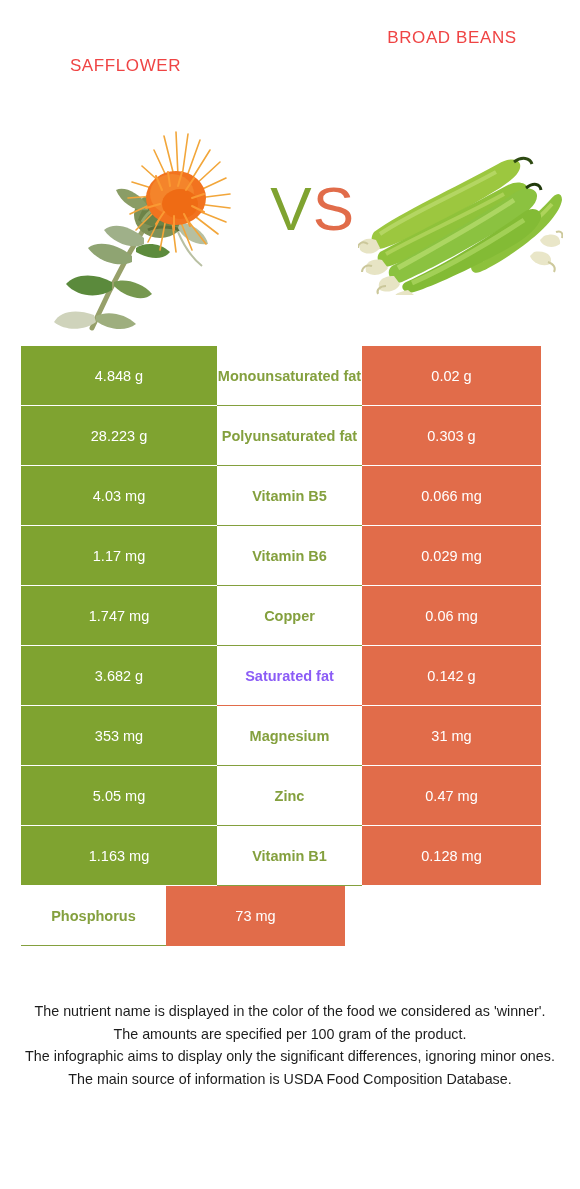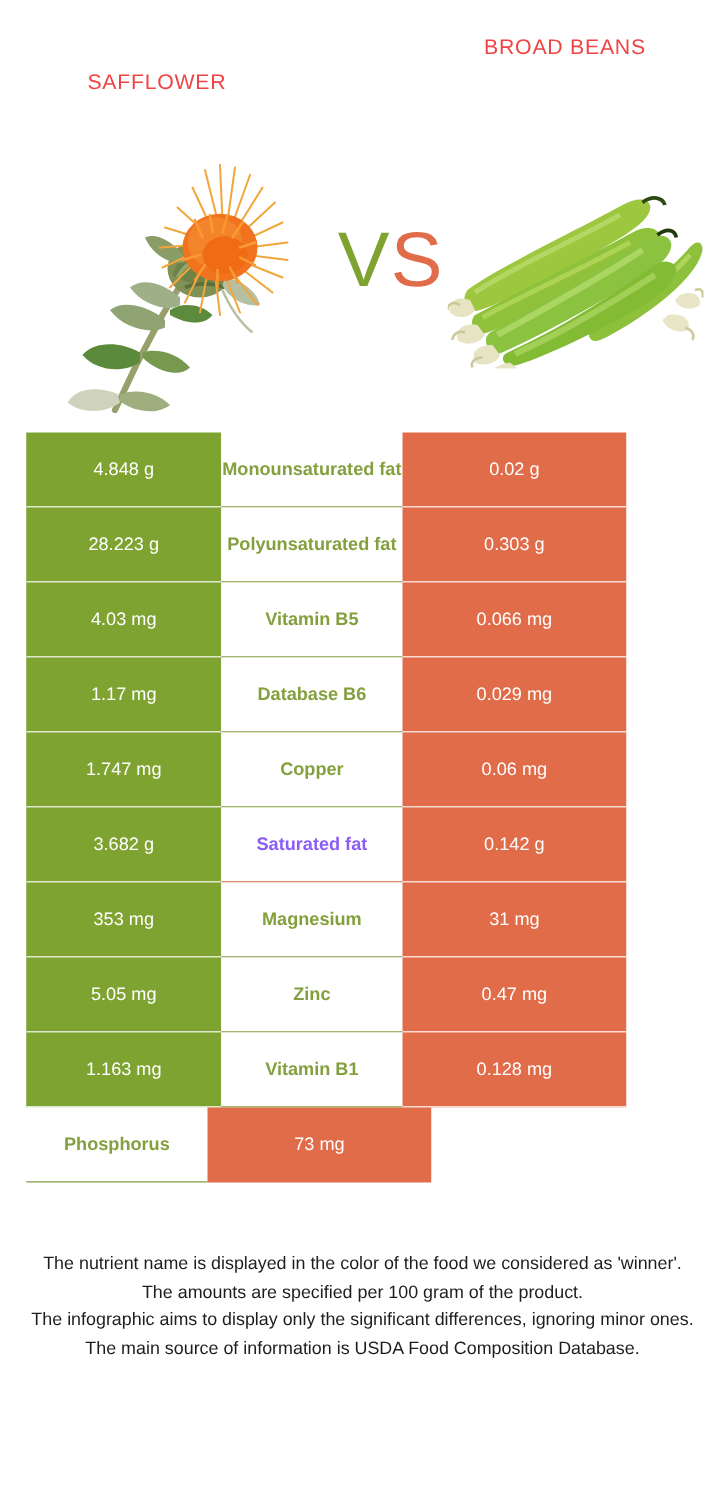--- a/index.html
+++ b/index.html
@@ -78,21 +78,21 @@
     margin-bottom: 0px;
   }
   .cell {
     display: flex;
     align-items: center;
     justify-content: center;
     font-size: 14.5px;
     box-sizing: border-box;
   }
   .cell-left {
-    width: 156px;
+    width: 196px;
     background: #7fa330;
     color: #ffffff;
     border-bottom: 1px solid #ffffff;
   }
   .row:last-child .cell-left { border-bottom: none; }
 
   .cell-mid {
     width: 145px;
     background: #ffffff;
     font-weight: bold;
@@ -268,21 +268,21 @@
   </div>
 
   <div class="row">
     <div class="cell cell-left">4.03 mg</div>
     <div class="cell cell-mid green">Vitamin B5</div>
     <div class="cell cell-right">0.066 mg</div>
   </div>
 
   <div class="row">
     <div class="cell cell-left">1.17 mg</div>
-    <div class="cell cell-mid green">Database B6</div>
+    <div class="cell cell-mid green">Vitamin B6</div>
     <div class="cell cell-right">0.029 mg</div>
   </div>
 
   <div class="row">
     <div class="cell cell-left">1.747 mg</div>
     <div class="cell cell-mid green">Copper</div>
     <div class="cell cell-right">0.06 mg</div>
   </div>
 
   <div class="row">

